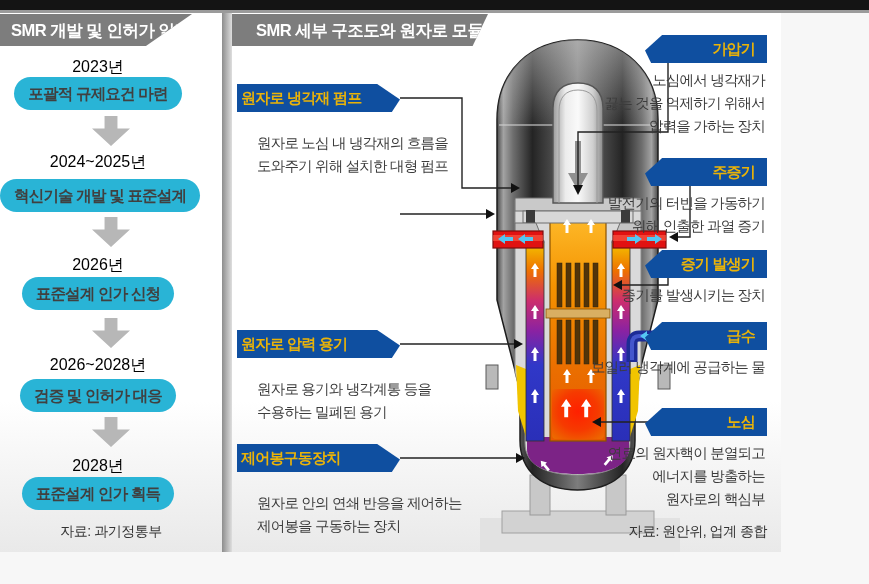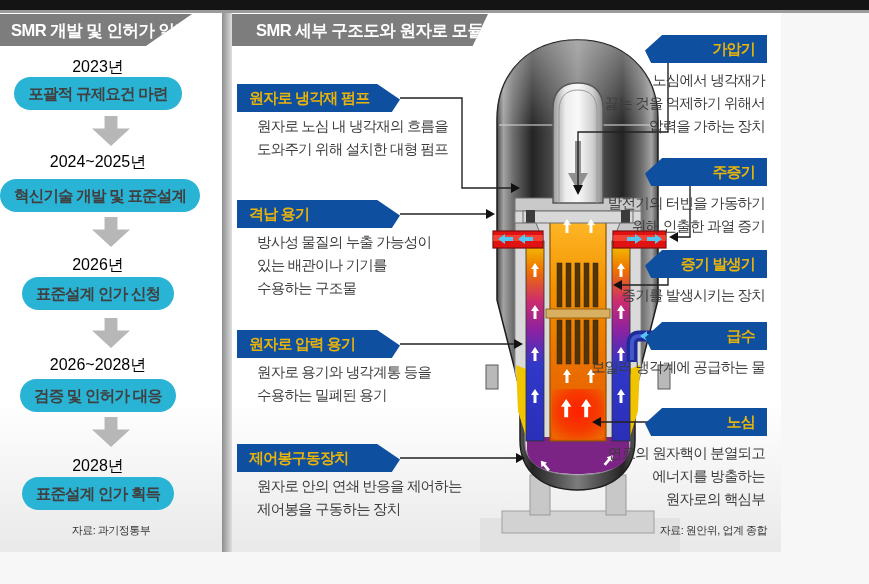--- a/index.html
+++ b/index.html
@@ -15,30 +15,30 @@
   .hdr{position:absolute;top:1px;left:0;height:32px;background:#7d7d7d;color:#fff;
        font-weight:bold;font-size:16.5px;line-height:32px;letter-spacing:-0.5px;box-sizing:border-box;}
   .hdr-left{width:192px;padding-left:11px;clip-path:polygon(0 0,100% 0,76% 100%,0 100%);}
   .hdr-right{width:256px;padding-left:24px;clip-path:polygon(0 0,100% 0,94% 100%,0 100%);}
   
   .tl{position:absolute;left:0;width:196px;text-align:center;}
   .pill{display:inline-block;background:#29b4d6;color:#404040;font-weight:bold;font-size:15.5px;
         letter-spacing:-0.8px;height:33px;line-height:33px;padding:0 14px;border-radius:17px;white-space:nowrap;}
   .tarrow{position:absolute;left:50%;transform:translateX(-50%);width:38px;height:30px;background:#b7b7b7;
           clip-path:polygon(33% 0,67% 0,67% 42%,100% 42%,50% 100%,0 42%,33% 42%);}
-  .source{font-size:11px;color:#333;letter-spacing:-0.5px;}
+  .source{font-size:14px;color:#333;letter-spacing:-0.5px;}
   .src-left{position:absolute;left:0;top:510px;width:222px;text-align:center;}
   .src-right{position:absolute;right:14px;top:510px;text-align:right;}
   
   .callout{position:absolute;}
   .callout-l{left:5px;width:245px;}
   .callout-r{right:14px;width:235px;display:flex;flex-direction:column;align-items:flex-end;}
   .blabel{background:#0f4fa0;color:#eab308;font-weight:bold;font-size:15px;height:28px;line-height:28px;
           letter-spacing:-0.8px;box-sizing:border-box;white-space:nowrap;}
-  .blabel.bl{width:163px;padding-left:12px;margin-bottom:3px;
+  .blabel.bl{width:163px;padding-left:4px;margin-bottom:20px;
              clip-path:polygon(0 0,86% 0,100% 55%,95% 100%,0 100%);}
   .blabel.br{width:122px;padding-right:12px;text-align:right;margin-bottom:6px;
              clip-path:polygon(14% 0,100% 0,100% 100%,5% 100%,0 55%);}
   .bdesc{font-size:14.5px;color:#3c3c3c;line-height:23px;letter-spacing:-0.8px;white-space:pre-line;margin-left:20px;}
   .bdesc.r{text-align:right;margin-left:0;margin-right:2px;}
   svg.reactor{position:absolute;left:0;top:0;}
 </style>
 </head>
 <body>
 
@@ -225,26 +225,20 @@
         <polygon points="445,318 436,323 445,328"></polygon>
         <polygon points="369,404 360,409 369,414"></polygon>
       </g>
     </svg>
 
     <div class="callout callout-l" style="top:71px">
       <div class="blabel bl">원자로 냉각재 펌프</div>
       <div class="bdesc">원자로 노심 내 냉각재의 흐름을
 도와주기 위해 설치한 대형 펌프</div>
     </div>
-    <div class="callout callout-l" style="top:187px">
-      <div class="blabel bl">격납 용기</div>
-      <div class="bdesc">방사성 물질의 누출 가능성이
-있는 배관이나 기기를
-수용하는 구조물</div>
-    </div>
     <div class="callout callout-l" style="top:317px">
       <div class="blabel bl">원자로 압력 용기</div>
       <div class="bdesc">원자로 용기와 냉각계통 등을
 수용하는 밀폐된 용기</div>
     </div>
     <div class="callout callout-l" style="top:431px">
       <div class="blabel bl">제어봉구동장치</div>
       <div class="bdesc">원자로 안의 연쇄 반응을 제어하는
 제어봉을 구동하는 장치</div>
     </div>

